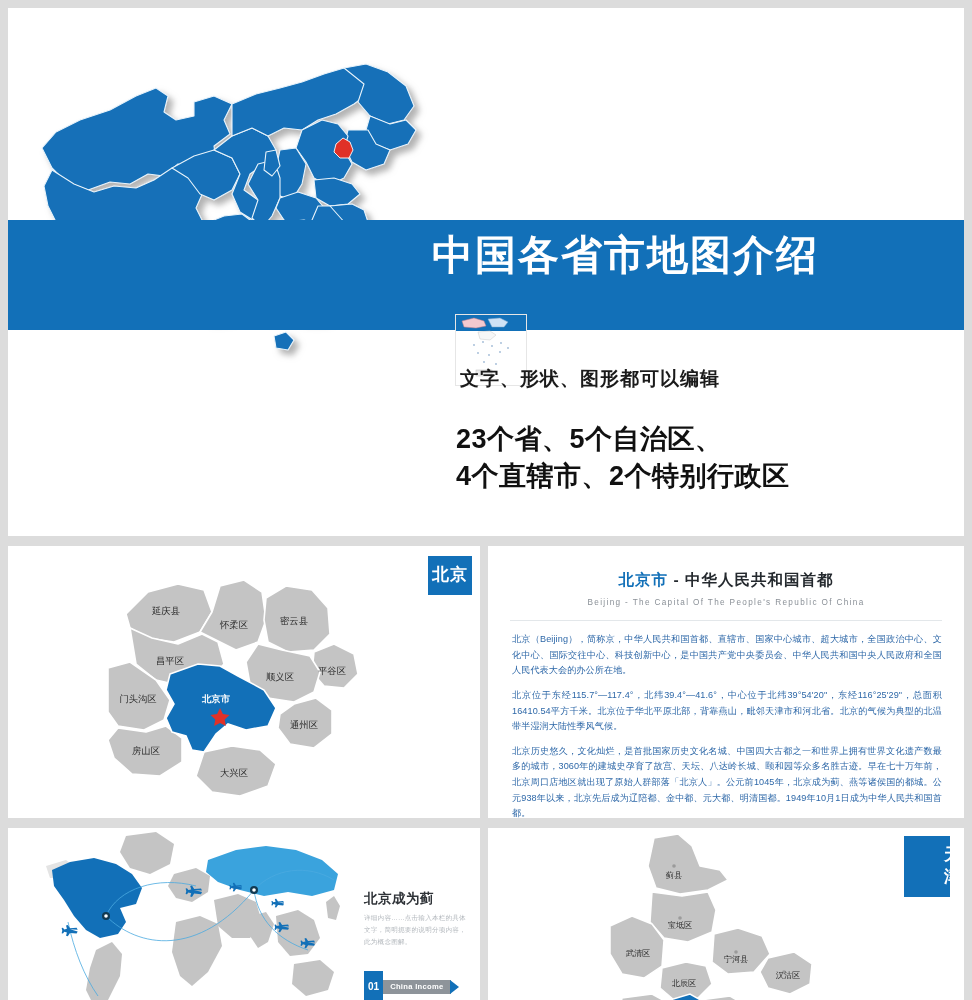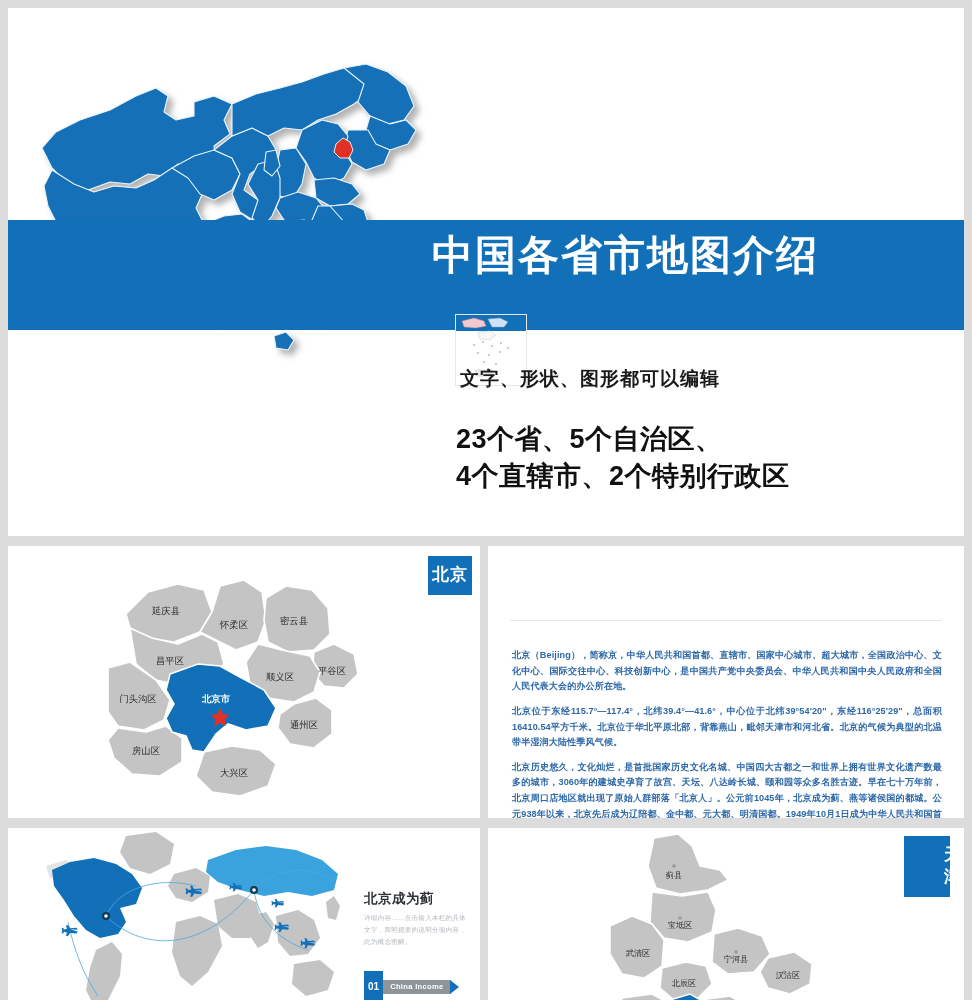--- a/index.html
+++ b/index.html
@@ -100,21 +100,21 @@
   }
   .bj-head .cn .dark { color: #24292e; }
   .bj-head .en {
     margin-top: 7px;
     font-size: 8.2px; color: #8a9097; letter-spacing: 1.35px;
   }
   .bj-rule {
     position: absolute; left: 22px; top: 74px; width: 432px; height: 1px;
     background: #e3e7ea;
   }
-  .bj-body { position: absolute; left: 24px; top: 102px; width: 430px; font-weight: bold; }
+  .bj-body { position: absolute; left: 24px; top: 86px; width: 430px; }
   .bj-body p {
     font-size: 9.1px; line-height: 1.72; color: #2e68a8;
     text-align: justify; margin-bottom: 9px;
     letter-spacing: 0.1px;
   }
 
   
   #slide-world { left: 8px; top: 828px; width: 472px; height: 180px; }
   .world-wrap { position: absolute; left: 0; top: 2px; width: 340px; height: 178px; }
   .world-wrap svg { display: block; }
@@ -314,20 +314,26 @@
 
         <path d="M112 140 l2.9 6.0 6.6 0.9 -4.8 4.6 1.2 6.5 -5.9 -3.1 -5.9 3.1 1.2 -6.5 -4.8 -4.6 6.6 -0.9 Z" fill="#e03127"></path>
       </svg>
     </div>
     <div class="tab-badge" id="tab-beijing">
       <span>北京</span>
     </div>
   </div>
 
   <div class="slide" id="slide-bj-text">
+    <div class="bj-head">
+      <div class="cn">
+        <span>北京市</span><span class="dark"> - </span><span class="dark">中华人民共和国首都</span>
+      </div>
+      <div class="en">Beijing - The Capital Of The People's Republic Of China</div>
+    </div>
     <div class="bj-rule"></div>
     <div class="bj-body">
       <p>北京（Beijing），简称京，中华人民共和国首都、直辖市、国家中心城市、超大城市，全国政治中心、文化中心、国际交往中心、科技创新中心，是中国共产党中央委员会、中华人民共和国中央人民政府和全国人民代表大会的办公所在地。</p>
       <p>北京位于东经115.7°—117.4°，北纬39.4°—41.6°，中心位于北纬39°54'20"，东经116°25'29"，总面积16410.54平方千米。北京位于华北平原北部，背靠燕山，毗邻天津市和河北省。北京的气候为典型的北温带半湿润大陆性季风气候。</p>
       <p>北京历史悠久，文化灿烂，是首批国家历史文化名城、中国四大古都之一和世界上拥有世界文化遗产数最多的城市，3060年的建城史孕育了故宫、天坛、八达岭长城、颐和园等众多名胜古迹。早在七十万年前，北京周口店地区就出现了原始人群部落「北京人」。公元前1045年，北京成为蓟、燕等诸侯国的都城。公元938年以来，北京先后成为辽陪都、金中都、元大都、明清国都。1949年10月1日成为中华人民共和国首都。</p>
     </div>
   </div>
 
   <div class="slide" id="slide-world">
     <div class="world-wrap">

